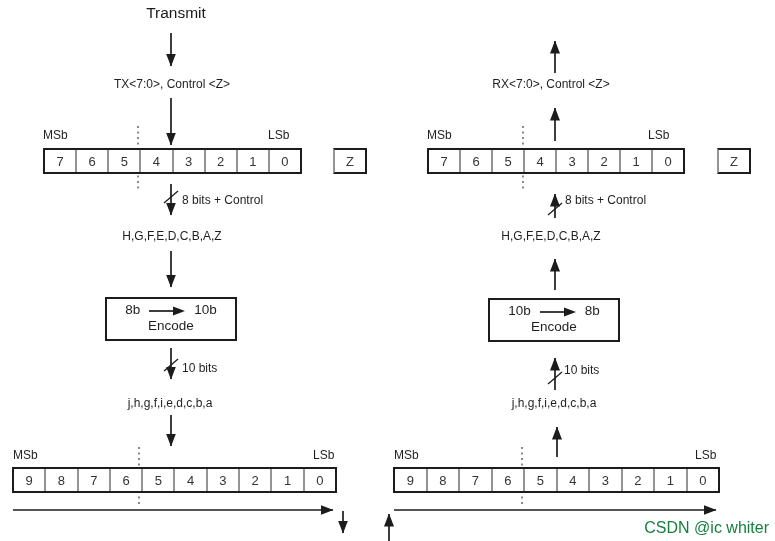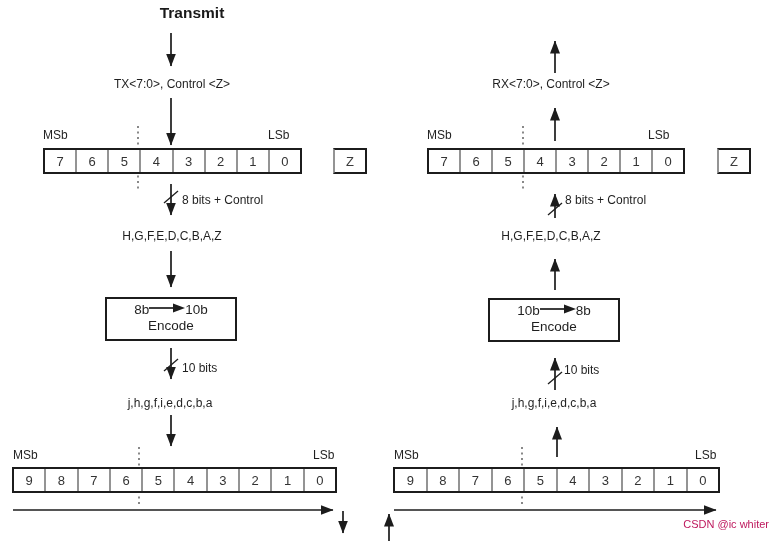--- a/index.html
+++ b/index.html
@@ -21,24 +21,24 @@
   .reg .cell:first-child{border-left:none;}
   .zbox{
     box-sizing:border-box;border:2px solid #1c1c1c;border-left-color:#949494;background:#ffffff;
     display:flex;align-items:center;justify-content:center;font-size:13px;color:#3c3c3c;
   }
   .codec{
     box-sizing:border-box;border:2px solid #1c1c1c;background:#ffffff;
     display:flex;flex-direction:column;align-items:center;justify-content:center;
     font-size:13.5px;color:#1f1f1f;
   }
-  .codec .row1{display:flex;align-items:flex-start;line-height:1.1;}
+  .codec .row1{display:flex;align-items:center;gap:9px;line-height:1.1;}
   .codec .row2{line-height:1.2;}
   svg#wires{position:absolute;left:0;top:0;}
-  .watermark{font-size:11px;color:#be185d;}
+  .watermark{font-size:16px;color:#15803d;}
 </style>
 </head>
 <body>
 
 <div id="canvas">
 
   <svg id="wires" width="775" height="541" viewBox="0 0 775 541">
     <defs>
       <marker id="ah" markerUnits="userSpaceOnUse" markerWidth="13" markerHeight="10" refX="12.5" refY="5" orient="auto">
         <path d="M0,0 L13,5 L0,10 Z" fill="#1c1c1c"></path>
@@ -67,21 +67,21 @@
       <line x1="548" y1="384" x2="562" y2="372" stroke-width="1.3"></line>
       <line x1="555" y1="290" x2="555" y2="259" marker-end="url(#ah)"></line>
       <line x1="555" y1="218" x2="555" y2="194" marker-end="url(#ah)"></line>
       <line x1="548" y1="215" x2="562" y2="203" stroke-width="1.3"></line>
       <line x1="523" y1="126" x2="523" y2="190" stroke="#4a4a4a" stroke-width="1.3" stroke-dasharray="2 3.5"></line>
       <line x1="555" y1="141" x2="555" y2="108" marker-end="url(#ah)"></line>
       <line x1="555" y1="73" x2="555" y2="41" marker-end="url(#ah)"></line>
     </g>
   </svg>
 
-  <div class="abs lbl title ctr" style="left:132px;top:4px;width:120px;font-weight:bold;">Transmit</div>
+  <div class="abs lbl title ctr" style="left:116px;top:4px;width:120px;">Transmit</div>
 
   <div class="abs lbl ctr" style="left:82px;top:77px;width:180px;">TX&lt;7:0&gt;, Control &lt;Z&gt;</div>
 
   <div class="abs lbl" style="left:43px;top:128px;">MSb</div>
   <div class="abs lbl" style="left:268px;top:128px;">LSb</div>
 
   <div class="reg abs" style="left:43px;top:148px;width:259px;height:26px;">
     <div class="cell">7</div>
     <div class="cell">6</div>
     <div class="cell">5</div>

